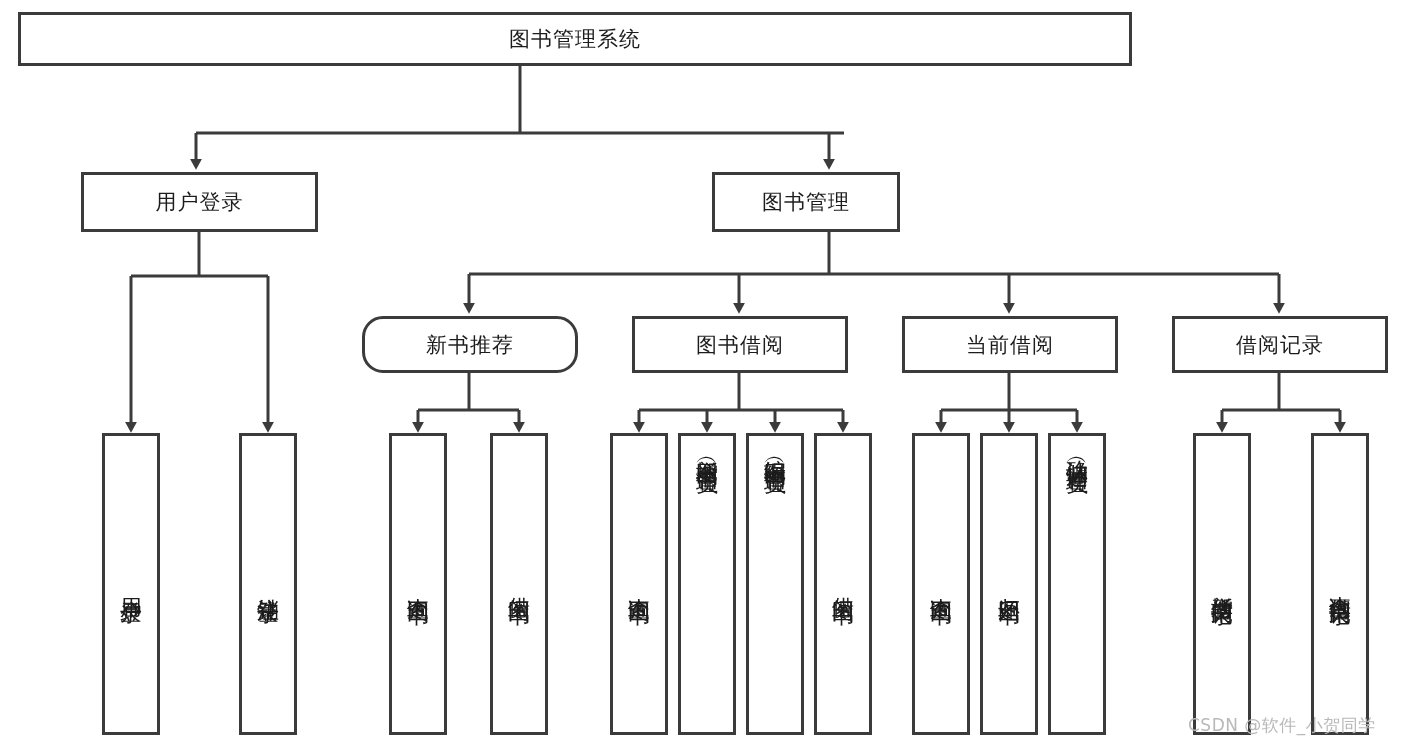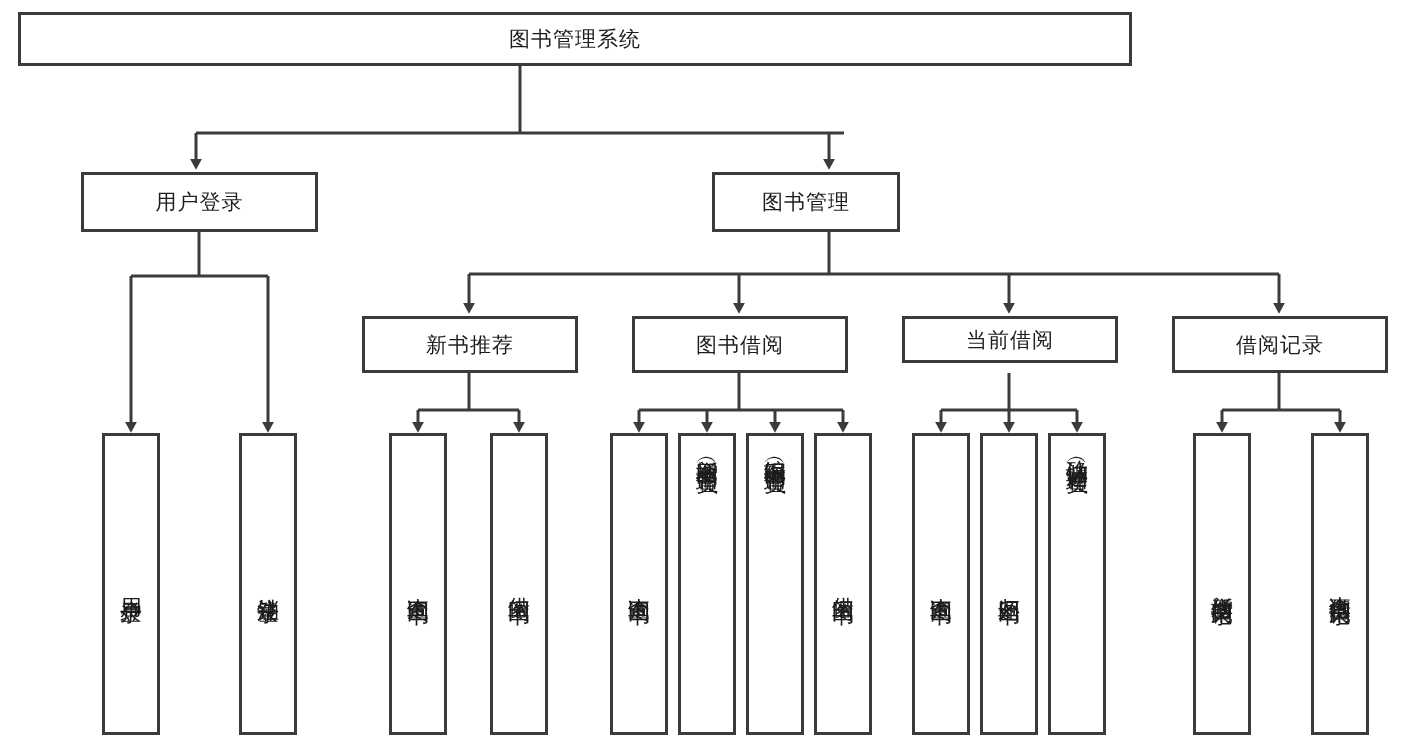--- a/index.html
+++ b/index.html
@@ -124,27 +124,27 @@
     <span>图书管理系统</span>
   </div>
 
   <div class="node h" style="left:81px; top:172px; width:237px; height:60px;">
     <span>用户登录</span>
   </div>
   <div class="node h" style="left:712px; top:172px; width:188px; height:60px;">
     <span>图书管理</span>
   </div>
 
-  <div class="node h" style="left:362px; top:316px; width:216px; height:57px;">
+  <div class="node h" style="left:362px; top:316px; width:216px; height:57px;border-radius:21px;">
     <span>新书推荐</span>
   </div>
   <div class="node h" style="left:632px; top:316px; width:216px; height:57px;">
     <span>图书借阅</span>
   </div>
-  <div class="node h" style="left:902px; top:316px; width:216px; height:47px;">
+  <div class="node h" style="left:902px; top:316px; width:216px; height:57px;">
     <span>当前借阅</span>
   </div>
   <div class="node h" style="left:1172px; top:316px; width:216px; height:57px;text-align:right;">
     <span>借阅记录</span>
   </div>
 
   <div class="node v center" style="left:102px; top:433px; width:58px; height:302px;">
     <span class="vtext">用户登录</span>
   </div>
   <div class="node v center" style="left:239px; top:433px; width:58px; height:302px;">
@@ -181,14 +181,15 @@
     <span class="vtext">确认归还（管理员）</span>
   </div>
 
   <div class="node v center" style="left:1193px; top:433px; width:58px; height:302px;">
     <span class="vtext">新增借阅记录</span>
   </div>
   <div class="node v center" style="left:1311px; top:433px; width:58px; height:302px;">
     <span class="vtext">查询借阅记录</span>
   </div>
 
+  <div class="watermark">CSDN @软件_小贺同学</div>
 
 </div>
 
 </body></html>

